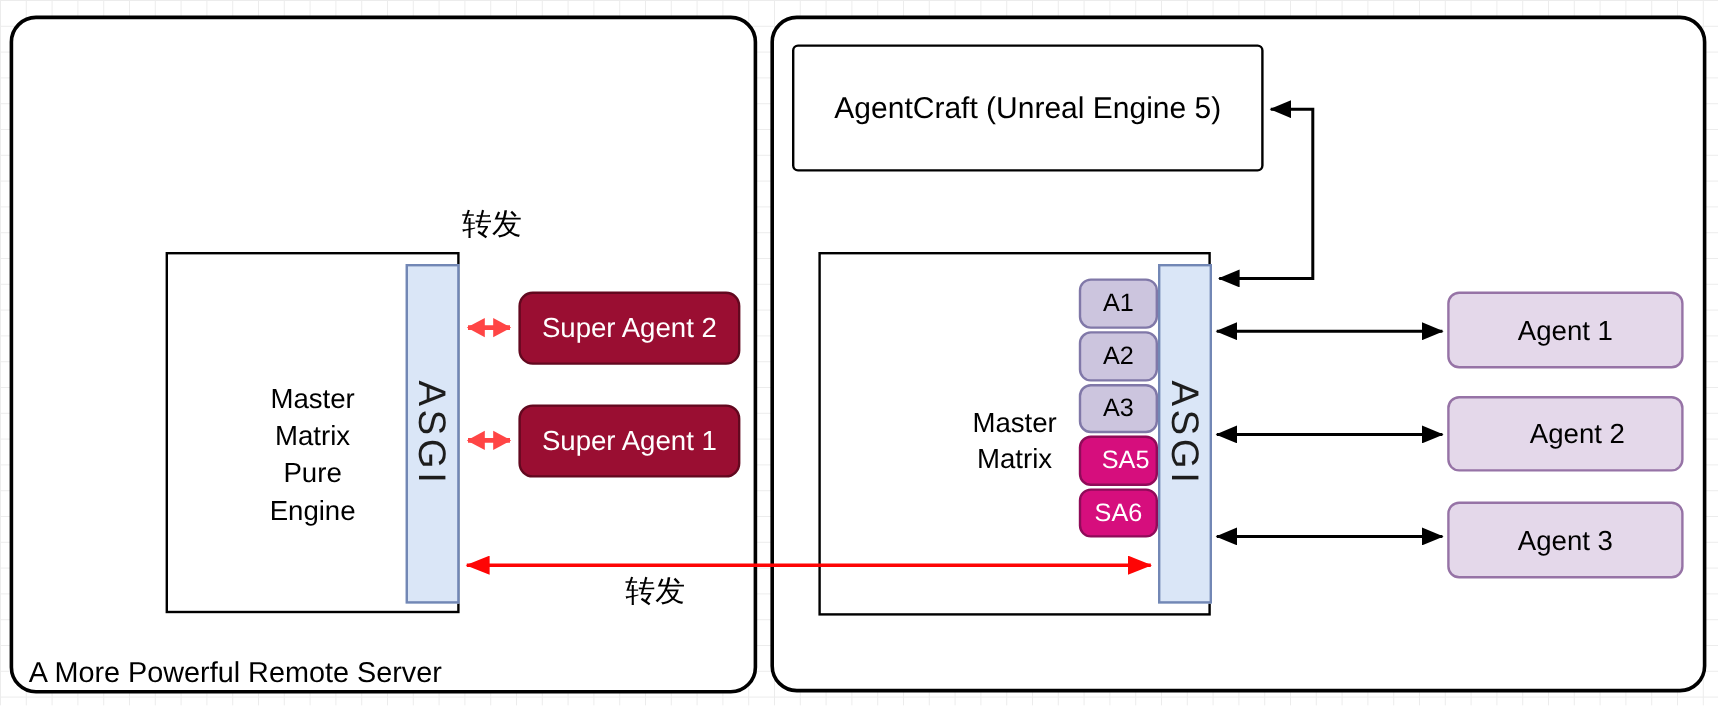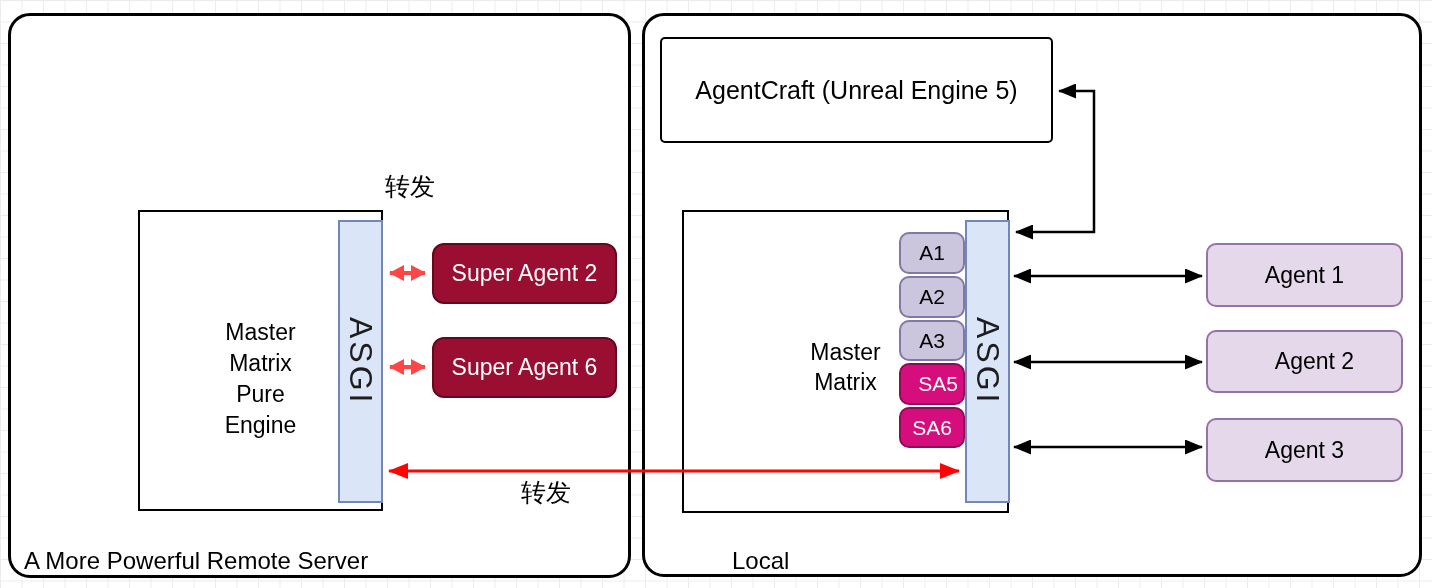--- a/index.html
+++ b/index.html
@@ -79,21 +79,21 @@
       <div>Engine</div>
     </div>
   </div>
 
   <div class="abs asgi" style="left:338px;top:220px;width:45px;height:283px;">
     <span class="asgi-text">ASGI</span>
   </div>
 
   <div class="abs superagent center-text" style="left:432px;top:243px;width:185px;height:61px;">Super Agent 2</div>
 
-  <div class="abs superagent center-text" style="left:432px;top:337px;width:185px;height:61px;">Super Agent 6</div>
+  <div class="abs superagent center-text" style="left:432px;top:337px;width:185px;height:61px;">Super Agent 1</div>
 
   <div class="abs lbl-caption" style="left:24px;top:547px;width:600px;">A More Powerful Remote Server</div>
 
   <div class="abs lbl lbl-cn" style="left:506px;top:476px;width:80px;text-align:center;">转发</div>
 
   <div class="abs container" style="left:642px;top:13px;width:780px;height:564px;"></div>
 
   <div class="abs agentcraft center-text" style="left:660px;top:37px;width:393px;height:106px;">AgentCraft (Unreal Engine 5)</div>
 
   <div class="abs plainbox" style="left:682px;top:210px;width:327px;height:303px;"></div>
@@ -110,21 +110,20 @@
   <div class="abs chip sa center-text" style="left:899px;top:407px;width:66px;height:41px;">SA6</div>
 
   <div class="abs asgi" style="left:965px;top:220px;width:45px;height:283px;">
     <span class="asgi-text">ASGI</span>
   </div>
 
   <div class="abs agent center-text" style="left:1206px;top:243px;width:197px;height:64px;">Agent 1</div>
   <div class="abs agent center-text" style="left:1206px;top:330px;width:197px;height:63px;padding-left:20px;">Agent 2</div>
   <div class="abs agent center-text" style="left:1206px;top:418px;width:197px;height:64px;">Agent 3</div>
 
-  <div class="abs lbl-caption" style="left:732px;top:547px;width:600px;">Local</div>
 
   <svg class="overlay" width="1432" height="588" viewBox="0 0 1432 588">
     <defs>
       <marker id="mk-red" orient="auto-start-reverse" markerUnits="userSpaceOnUse" markerWidth="16" markerHeight="18" refX="14" refY="9">
         <path d="M0,1 L15,9 L0,17 Z" class="fl-red"></path>
       </marker>
       <marker id="mk-red-long" orient="auto-start-reverse" markerUnits="userSpaceOnUse" markerWidth="21" markerHeight="16" refX="19" refY="8">
         <path d="M0,0 L20,8 L0,16 Z" class="fl-red-long"></path>
       </marker>
       <marker id="mk-black" orient="auto-start-reverse" markerUnits="userSpaceOnUse" markerWidth="19" markerHeight="15" refX="17" refY="7.5">

